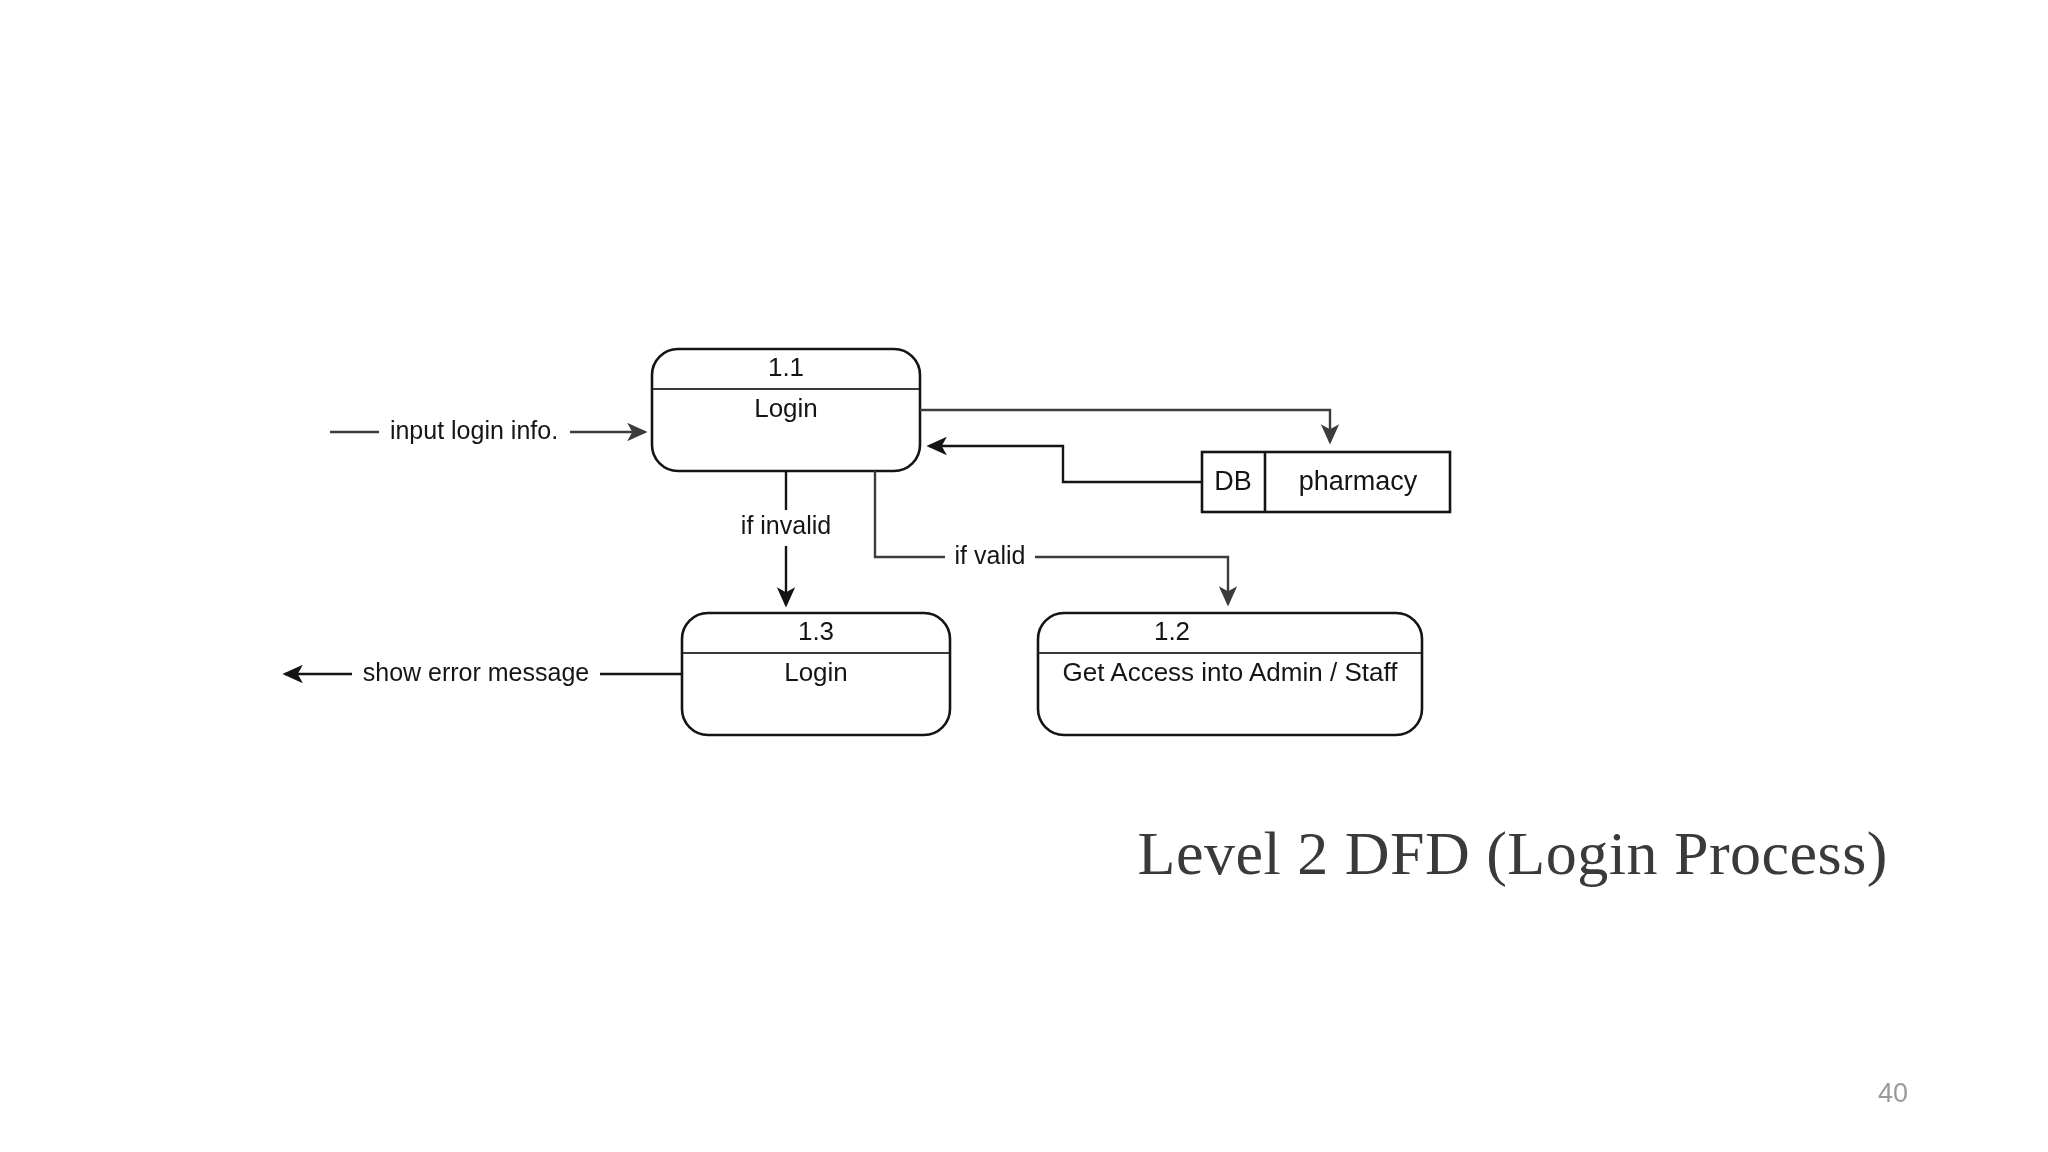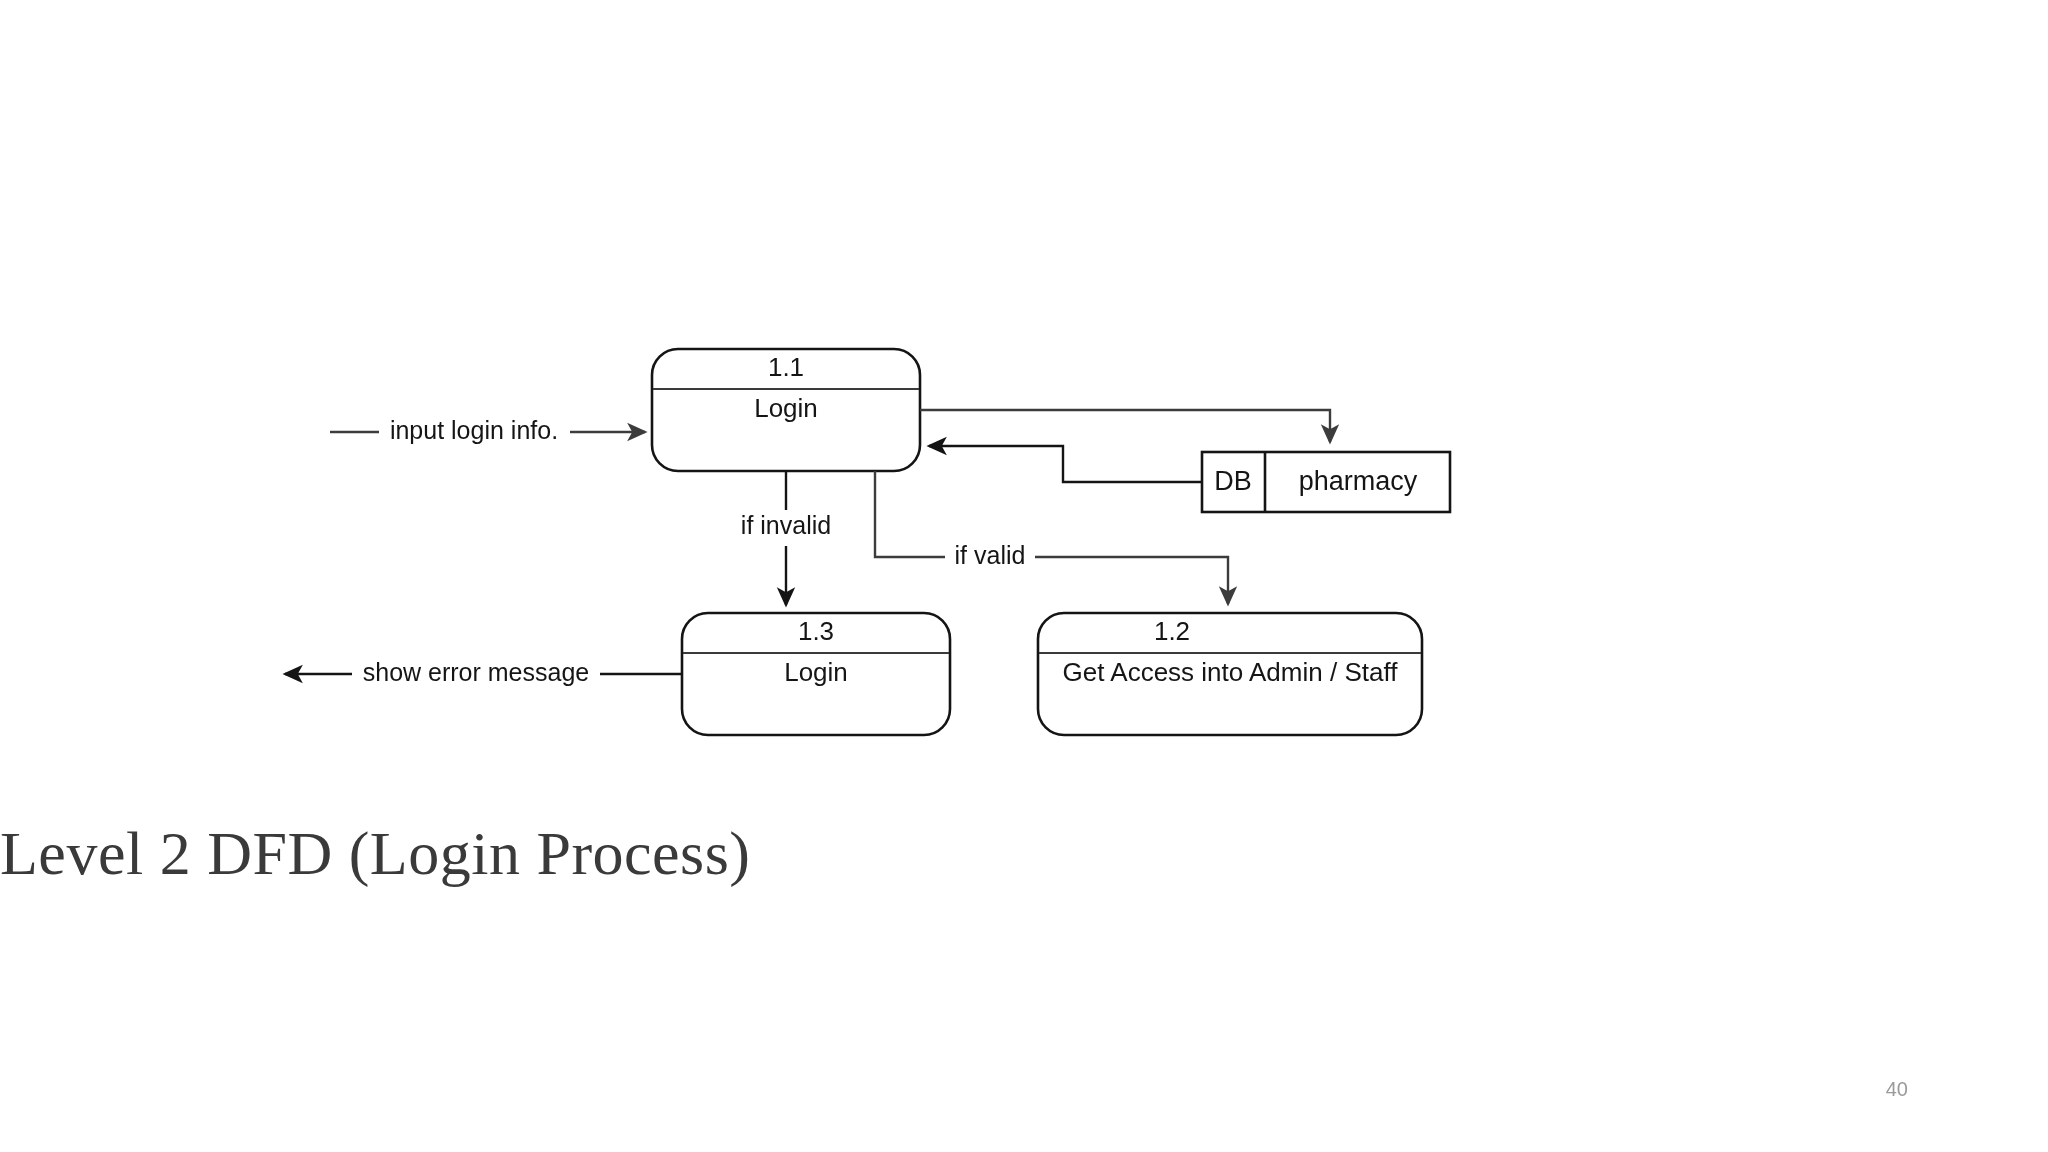--- a/index.html
+++ b/index.html
@@ -55,33 +55,33 @@
   .flow-line-dark {
     fill: none;
     stroke: #141414;
     stroke-width: 2.4;
   }
   #slide-title {
     position: absolute;
     left: 0;
     top: 818px;
     width: 1888px;
-    text-align: left;
+    text-align: right;
     font-family: "Liberation Serif", serif;
     font-size: 62px;
     color: #3a3a3a;
     letter-spacing: 0.5px;
     white-space: nowrap;
   }
   #page-number {
     position: absolute;
     right: 140px;
     top: 1078px;
     font-family: "Liberation Sans", sans-serif;
-    font-size: 20px;
+    font-size: 27px;
     color: #9a9a9a;
   }
 </style>
 </head>
 <body>
 
 <div id="slide">
 
   <svg id="dfd-svg" viewBox="0 0 2048 1152">
     <defs>

